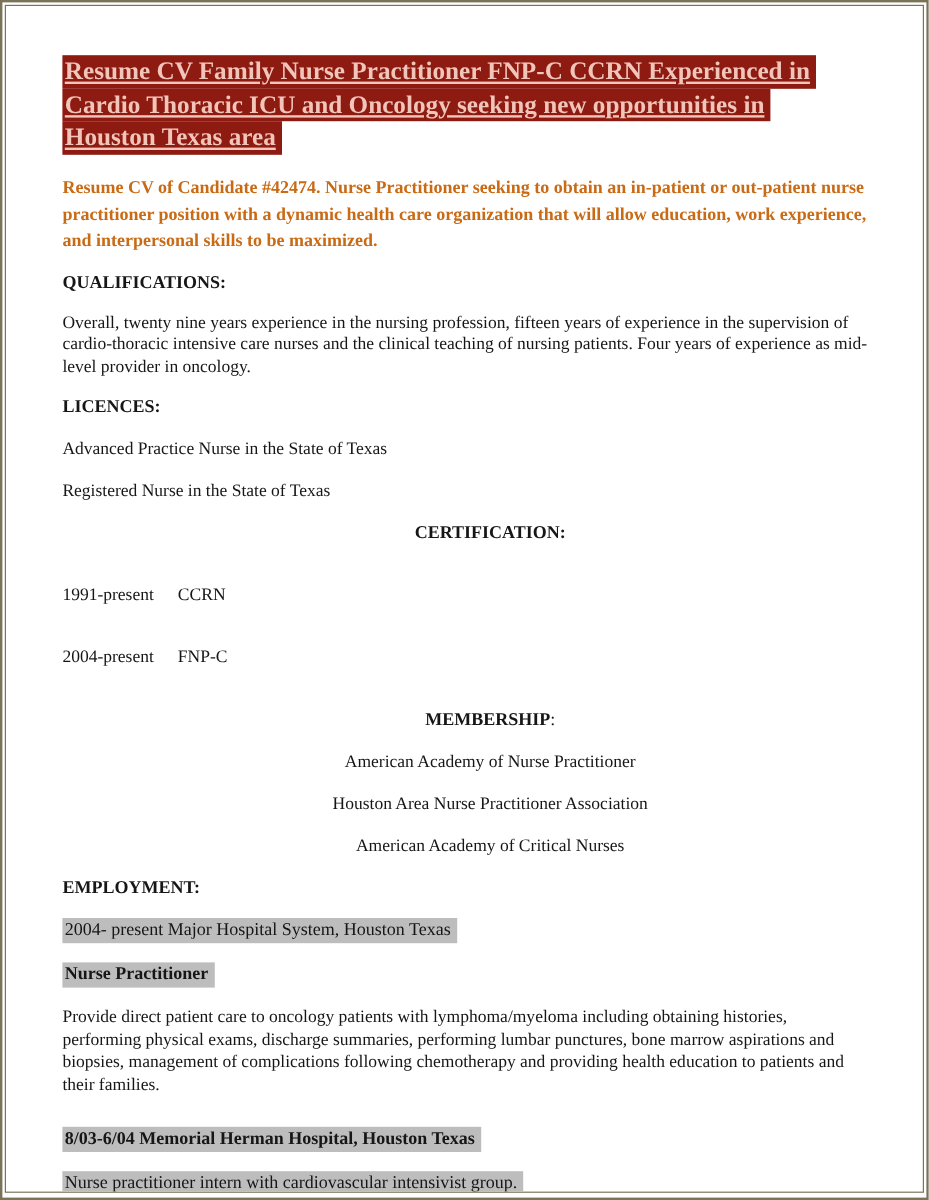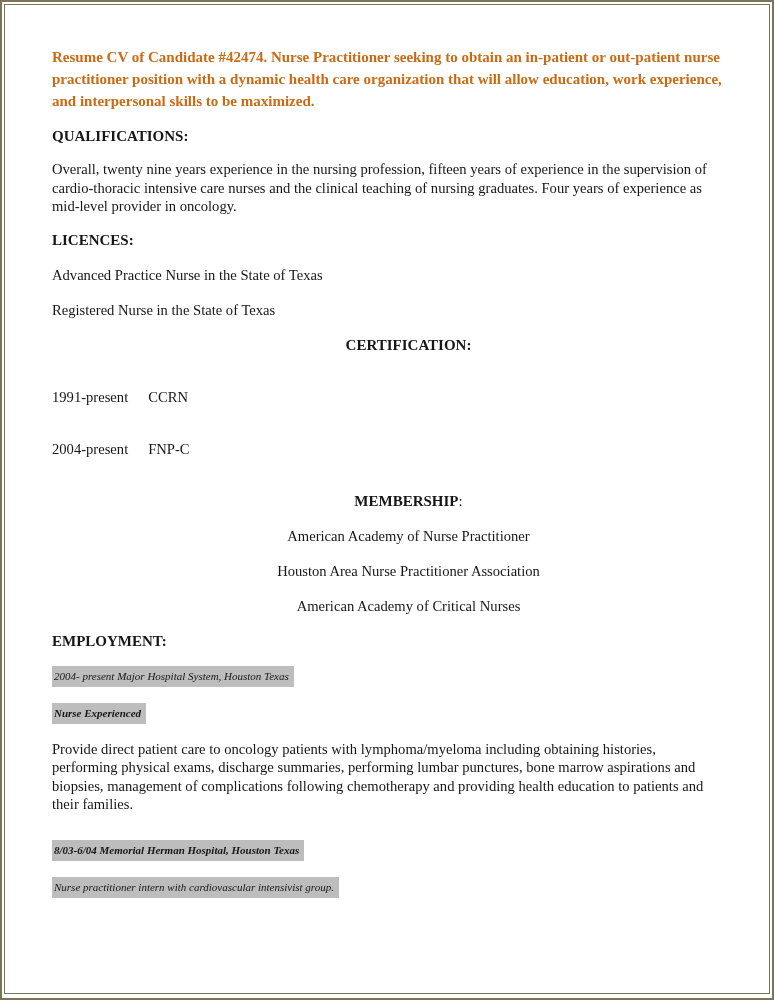--- a/index.html
+++ b/index.html
@@ -72,38 +72,42 @@
     font-size: 14.6px;
     line-height: 18px;
     margin: 34px 0;
   }
   
   .hl {
     display: block;
     width: fit-content;
     background: var(--highlight-background);
     padding: 1px 5px 2px 2px;
-    font-size: 11px;
+    font-size: 15px;
     line-height: 18px;
-    font-style: italic;
   }
   .hl-wrap { margin: 16px 0; }
   .bold { font-weight: bold; }
 </style>
 </head>
 <body>
 
 <div class="page">
   <div class="page-inner">
 
+    <h1 class="doc-title">
+      <span class="title-line">Resume CV Family Nurse Practitioner FNP-C CCRN Experienced in</span>
+      <span class="title-line">Cardio Thoracic ICU and Oncology seeking new opportunities in</span>
+      <span class="title-line">Houston Texas area</span>
+    </h1>
 
     <p class="intro">Resume CV of Candidate #42474.  Nurse Practitioner seeking to obtain an in-patient or out-patient nurse practitioner position with a dynamic health care organization that will allow education, work experience, and interpersonal skills to be maximized.</p>
 
     <div class="heading">QUALIFICATIONS:</div>
-    <p class="para">Overall, twenty nine years experience in the nursing profession, fifteen years of experience in the supervision of cardio-thoracic intensive care nurses and the clinical teaching of nursing graduates.  Four years of experience as mid-level provider in oncology.</p>
+    <p class="para">Overall, twenty nine years experience in the nursing profession, fifteen years of experience in the supervision of cardio-thoracic intensive care nurses and the clinical teaching of nursing patients.  Four years of experience as mid-level provider in oncology.</p>
 
     <div class="heading">LICENCES:</div>
     <div class="line-item">Advanced Practice Nurse in the State of Texas</div>
     <div class="line-item">Registered Nurse in the State of Texas</div>
 
     <div class="heading indent">CERTIFICATION:</div>
     <div class="cert-row indent">
       <span>1991-present</span>
       <span>CCRN</span>
     </div>
@@ -118,21 +122,21 @@
     <div class="line-item indent">American Academy of Nurse Practitioner</div>
     <div class="line-item indent">Houston Area Nurse Practitioner Association</div>
     <div class="line-item indent">American Academy of Critical Nurses</div>
 
     <div class="heading">EMPLOYMENT:</div>
 
     <div class="hl-wrap">
       <span class="hl">2004- present  Major Hospital System, Houston Texas</span>
     </div>
     <div class="hl-wrap">
-      <span class="hl bold">Nurse Experienced</span>
+      <span class="hl bold">Nurse Practitioner</span>
     </div>
     <p class="para">Provide direct patient care to oncology patients with lymphoma/myeloma including obtaining histories, performing physical exams, discharge summaries, performing lumbar punctures, bone marrow aspirations and biopsies, management of complications following chemotherapy and providing health education to patients and their families.</p>
 
     <div class="hl-wrap" style="margin-top:26px">
       <span class="hl bold">8/03-6/04  Memorial Herman Hospital, Houston Texas</span>
     </div>
     <div class="hl-wrap">
       <span class="hl">Nurse practitioner intern with cardiovascular intensivist group.</span>
     </div>
 

